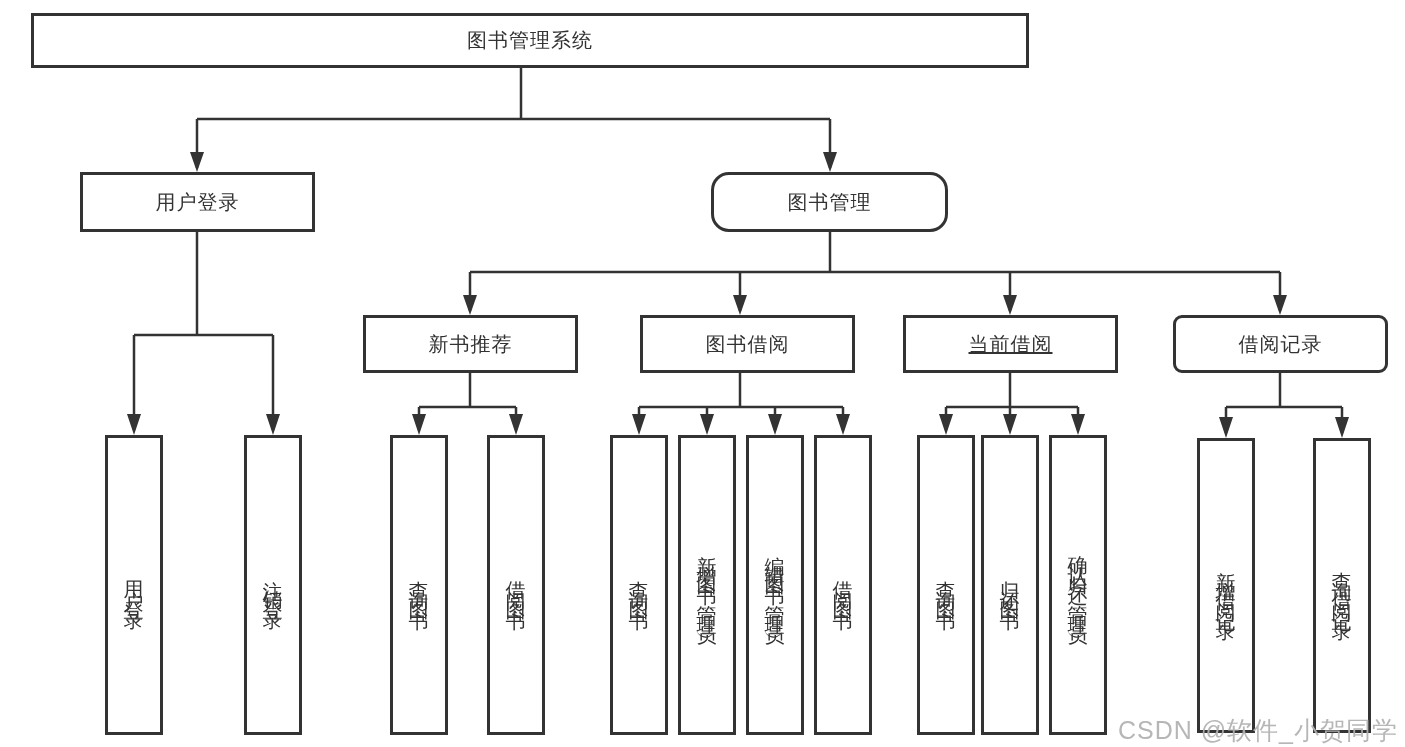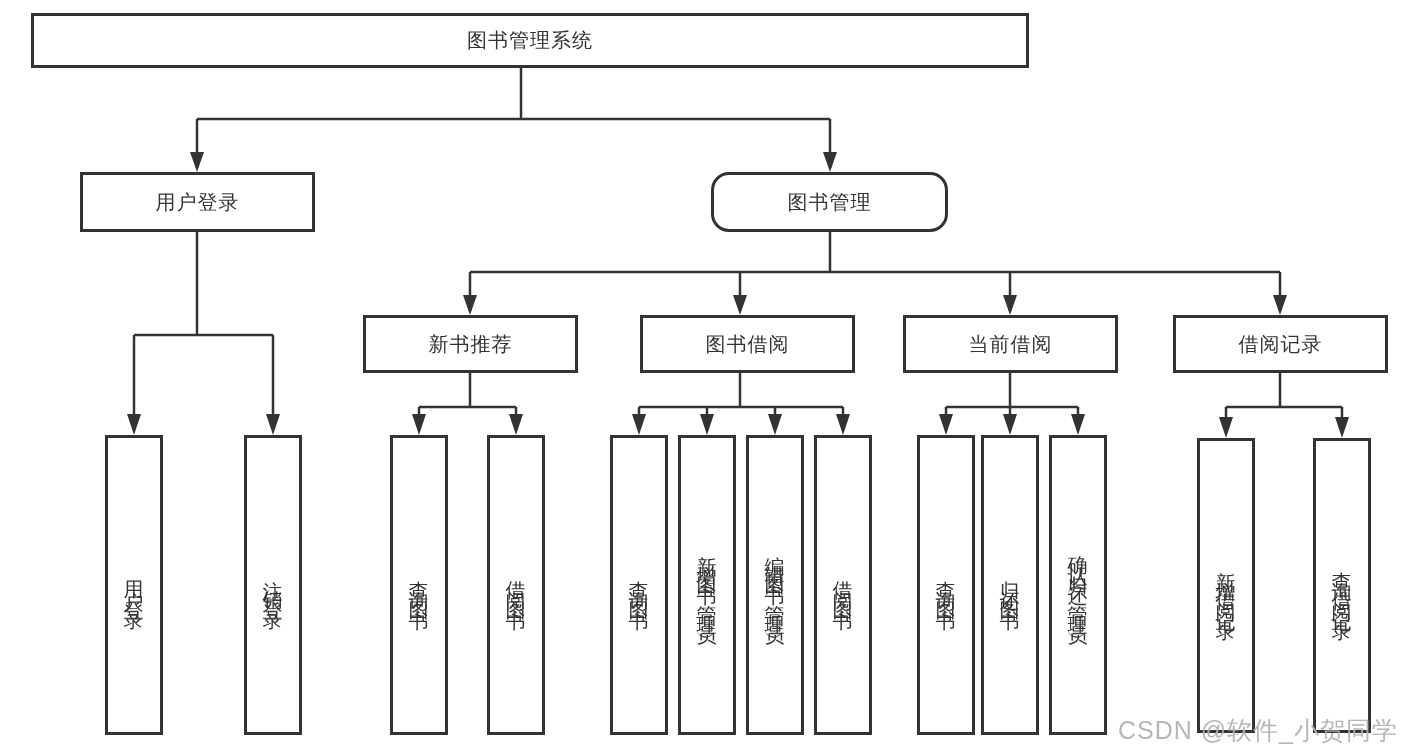--- a/index.html
+++ b/index.html
@@ -153,24 +153,24 @@
   <div class="node hnode" style="left:711px; top:172px; width:237px; height:60px;border-radius:18px;">
     <span>图书管理</span>
   </div>
 
   <div class="node hnode" style="left:363px; top:315px; width:215px; height:58px;">
     <span>新书推荐</span>
   </div>
   <div class="node hnode" style="left:633px; top:315px; width:215px; height:58px;margin-left:7px;">
     <span>图书借阅</span>
   </div>
-  <div class="node hnode" style="left:903px; top:315px; width:215px; height:58px;">
+  <div class="node hnode" style="left:903px; top:315px; width:215px; height:58px;text-decoration:underline;">
     <span>当前借阅</span>
   </div>
-  <div class="node hnode" style="left:1173px; top:315px; width:215px; height:58px;">
+  <div class="node hnode" style="left:1173px; top:315px; width:215px; height:58px;border-radius:9px;">
     <span>借阅记录</span>
   </div>
 
   <div class="node leaf" style="left:105px;">
     <span class="vtext">用户登录</span>
   </div>
   <div class="node leaf" style="left:244px;">
     <span class="vtext">注销登录</span>
   </div>
   <div class="node leaf" style="left:390px;">

